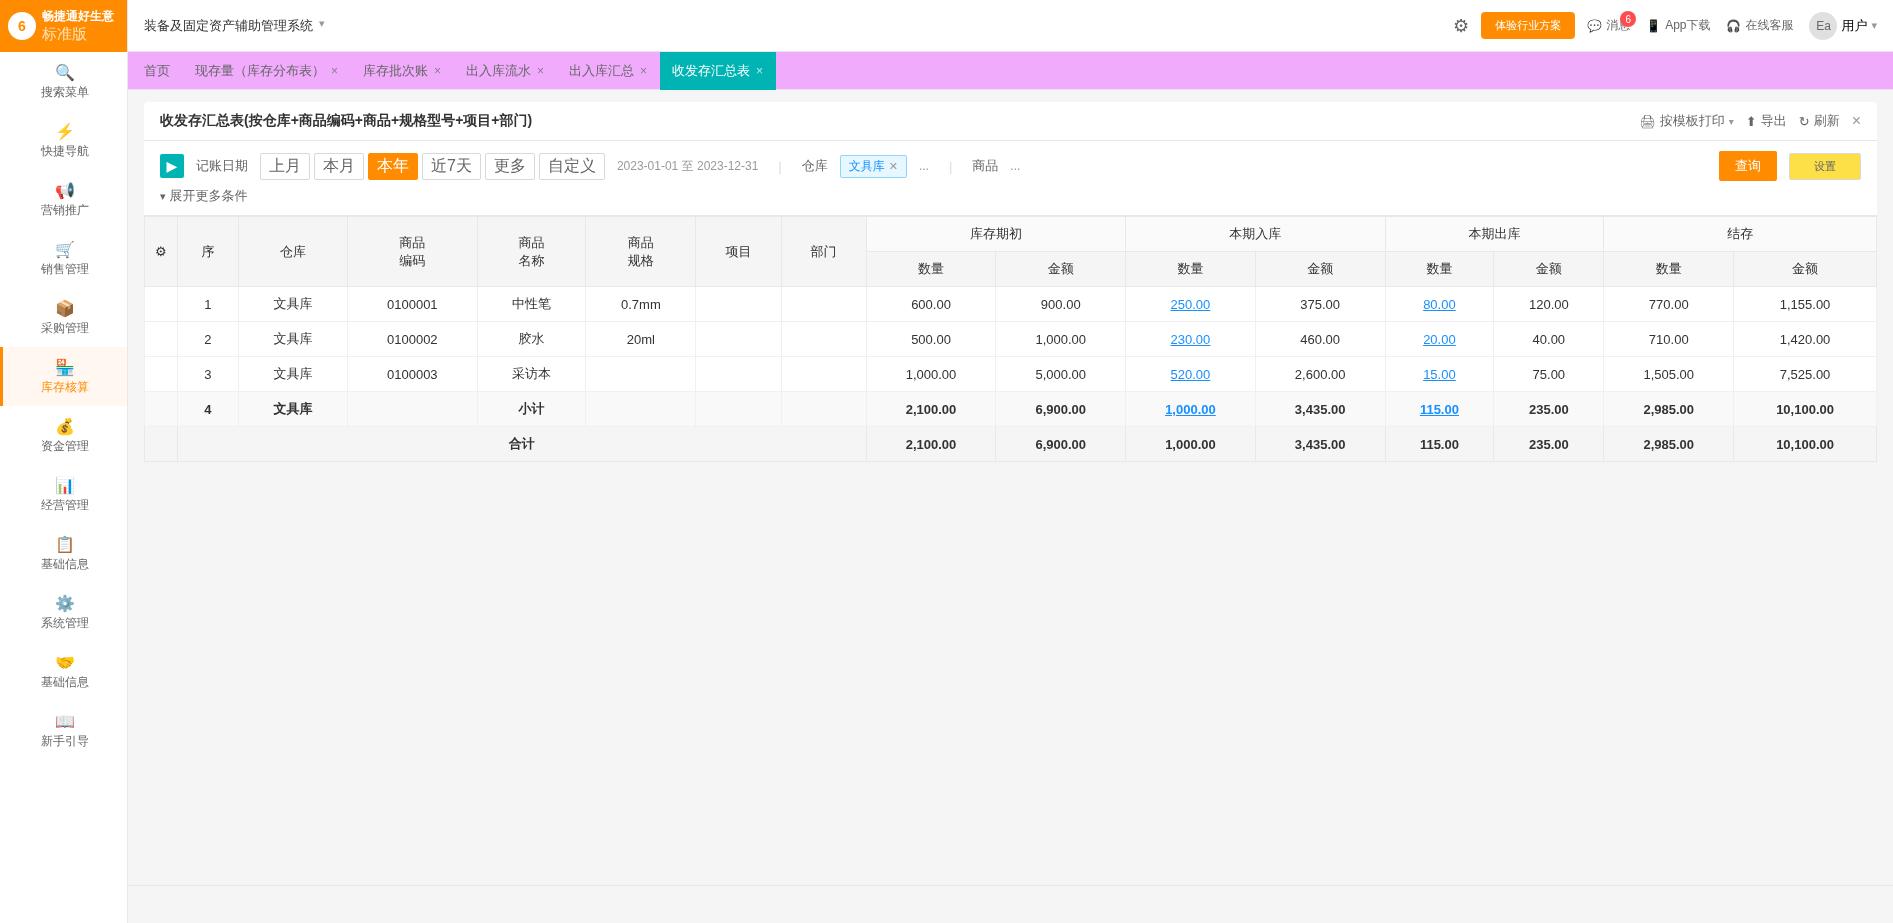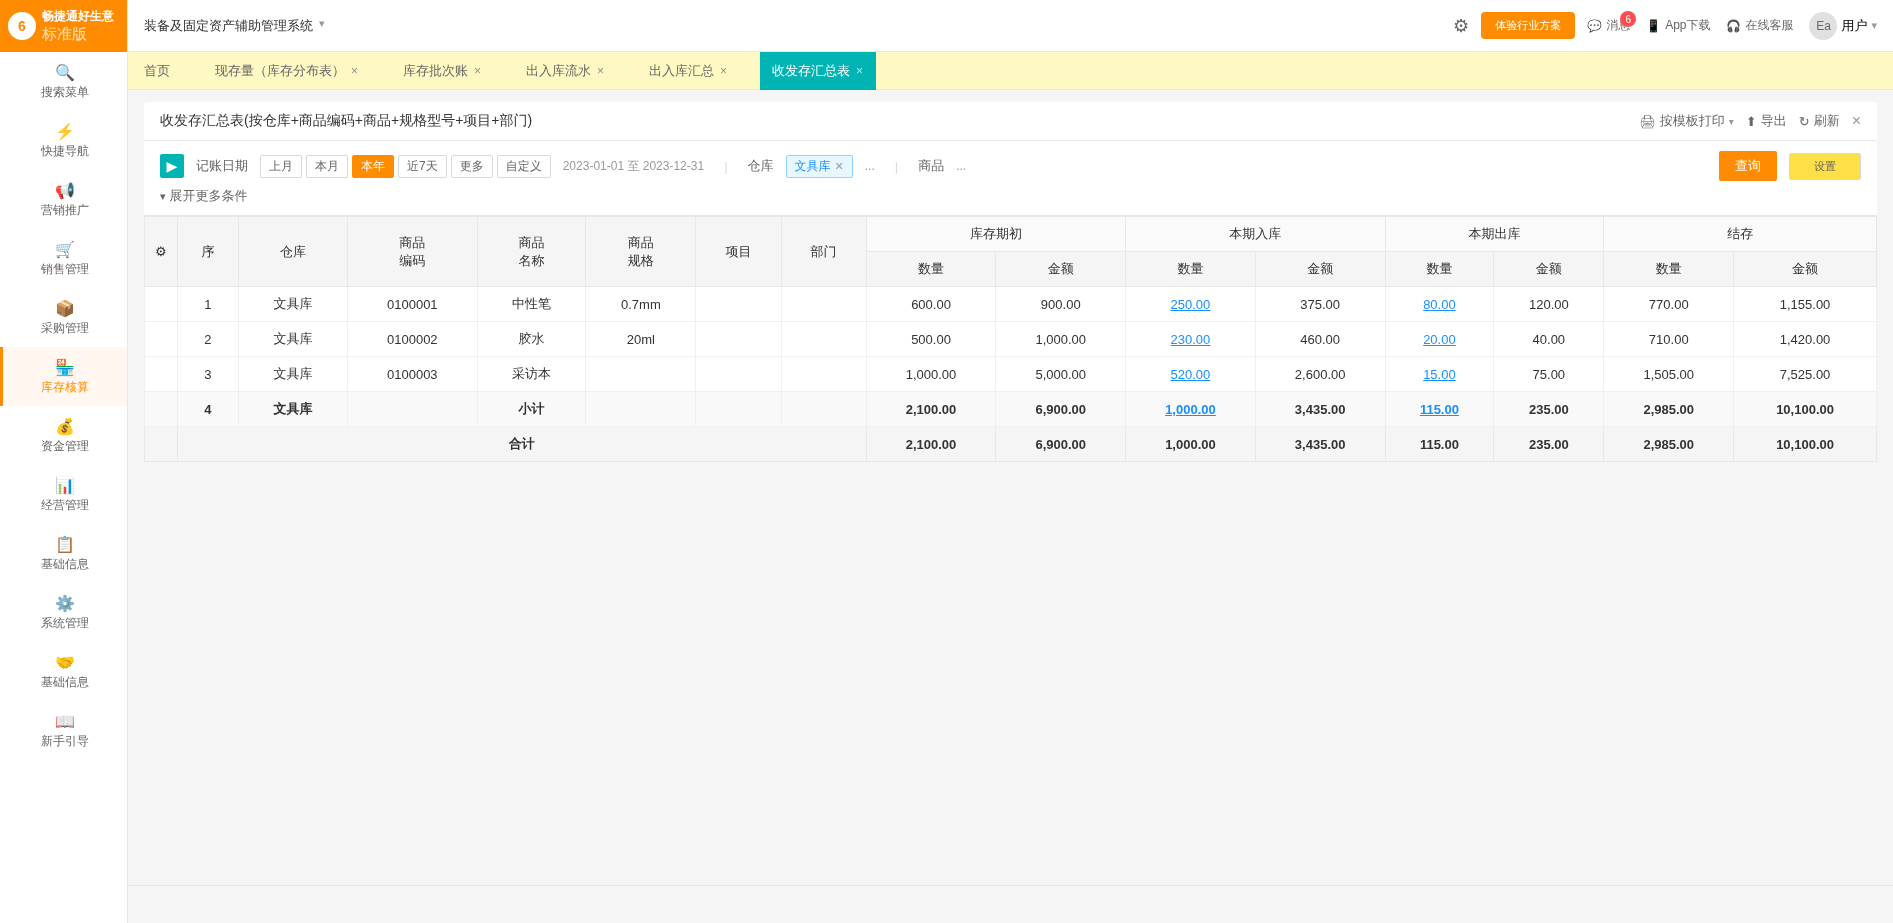--- a/index.html
+++ b/index.html
@@ -22,43 +22,43 @@
     .topbar { height: 52px; background: #fff; display: flex; align-items: center; padding: 0 16px; border-bottom: 1px solid #e8e8e8; gap: 12px; flex-shrink: 0; }
     .topbar-system-name { font-size: 13px; color: #333; flex: 1; display: flex; align-items: flex-start; gap: 6px; }
     .topbar-trial-btn { background: #ff8c00; color: #fff; border: none; border-radius: 4px; padding: 6px 14px; font-size: 11px; cursor: pointer; }
     .topbar-actions { display: flex; align-items: center; gap: 16px; }
     .topbar-action { display: flex; align-items: center; gap: 4px; color: #666; font-size: 12px; cursor: pointer; position: relative; }
     .topbar-badge { position: absolute; top: -6px; right: -6px; background: #ff4d4f; color: #fff; border-radius: 50%; width: 16px; height: 16px; font-size: 10px; display: flex; align-items: center; justify-content: center; }
     .topbar-user { display: flex; align-items: center; gap: 4px; cursor: pointer; }
     .topbar-avatar { width: 28px; height: 28px; background: #e0e0e0; border-radius: 50%; display: flex; align-items: center; justify-content: center; font-size: 12px; color: #666; overflow: hidden; }
 
     
-    .tabs { display: flex; align-items: center; background: #fef9c3; border-bottom: 1px solid #e8e8e8; flex-shrink: 0; padding: 0 4px; height: 38px; gap: 20px; }
+    .tabs { display: flex; align-items: center; background: #f0abfc; border-bottom: 1px solid #e8e8e8; flex-shrink: 0; padding: 0 4px; height: 38px; }
     .tab { display: flex; align-items: center; padding: 0 12px; height: 38px; cursor: pointer; color: #666; font-size: 13px; white-space: nowrap; border-right: 1px solid transparent; gap: 6px; }
     .tab.active { background: #00b4b4; color: #fff; }
     .tab-close { font-size: 12px; opacity: 0.7; }
     .tab-home { font-weight: normal; }
 
     
     .page-content { flex: 1; padding: 12px 16px; overflow-y: auto; background: #f5f5f5; }
 
     
     .page-header { background: #fff; padding: 10px 16px; border-radius: 4px 4px 0 0; border-bottom: 1px solid #e8e8e8; display: flex; align-items: center; justify-content: space-between; }
-    .page-title { font-size: 14px; font-weight: 400; color: #333; }
+    .page-title { font-size: 14px; font-weight: 700; color: #333; }
     .page-header-actions { display: flex; align-items: center; gap: 12px; }
     .page-header-action { display: flex; align-items: center; gap: 4px; color: #666; font-size: 13px; cursor: pointer; }
     .page-close-btn { color: #999; cursor: pointer; font-size: 16px; }
 
     
     .filter-area { background: #fff; padding: 10px 16px; border-bottom: 1px solid #e8e8e8; }
     .filter-row { display: flex; align-items: center; gap: 12px; flex-wrap: wrap; }
     .filter-toggle { width: 24px; height: 24px; background: #00b4b4; color: #fff; border-radius: 2px; display: flex; align-items: center; justify-content: center; cursor: pointer; font-size: 14px; flex-shrink: 0; }
     .filter-label { color: #666; font-size: 13px; white-space: nowrap; }
     .filter-date-btns { display: flex; align-items: center; gap: 4px; }
-    .filter-date-btn { padding: 2px 8px; border: 1px solid #d9d9d9; border-radius: 2px; background: #fff; cursor: pointer; font-size: 12px; color: #666; }
+    .filter-date-btn { padding: 2px 8px; border: 1px solid #d9d9d9; border-radius: 2px; background: #fff; cursor: pointer; font-size: 16px; color: #666; }
     .filter-date-btn.active { background: #ff8c00; color: #fff; border-color: #ff8c00; }
     .filter-date-range { font-size: 12px; color: #999; }
     .filter-divider { color: #d9d9d9; }
     .filter-tag { display: flex; align-items: center; gap: 4px; background: #e6f7ff; border: 1px solid #91d5ff; border-radius: 2px; padding: 2px 8px; font-size: 12px; color: #1890ff; }
     .filter-tag-close { cursor: pointer; color: #999; font-size: 11px; }
     .filter-more { color: #999; font-size: 12px; cursor: pointer; }
     .filter-expand { display: flex; align-items: center; gap: 4px; color: #666; font-size: 13px; cursor: pointer; margin-top: 6px; }
 
     
     .btn-query { background: #ff8c00; color: #fff; border: none; border-radius: 2px; padding: 6px 16px; font-size: 13px; cursor: pointer; }

